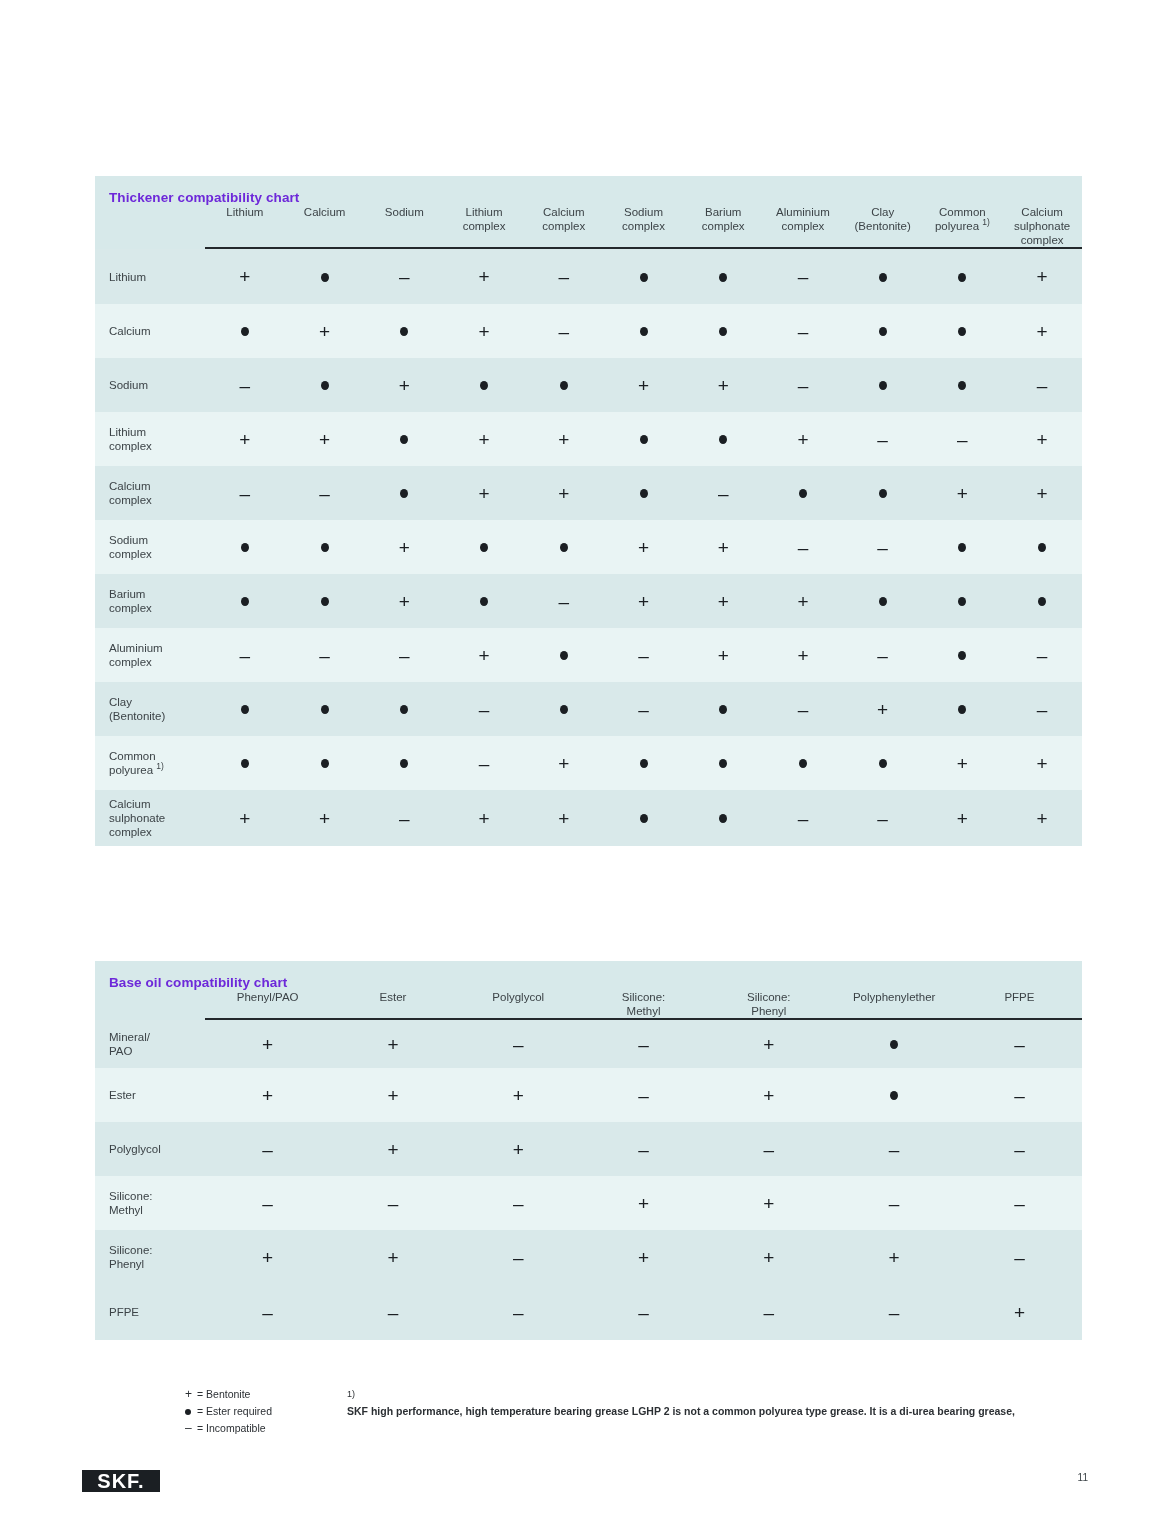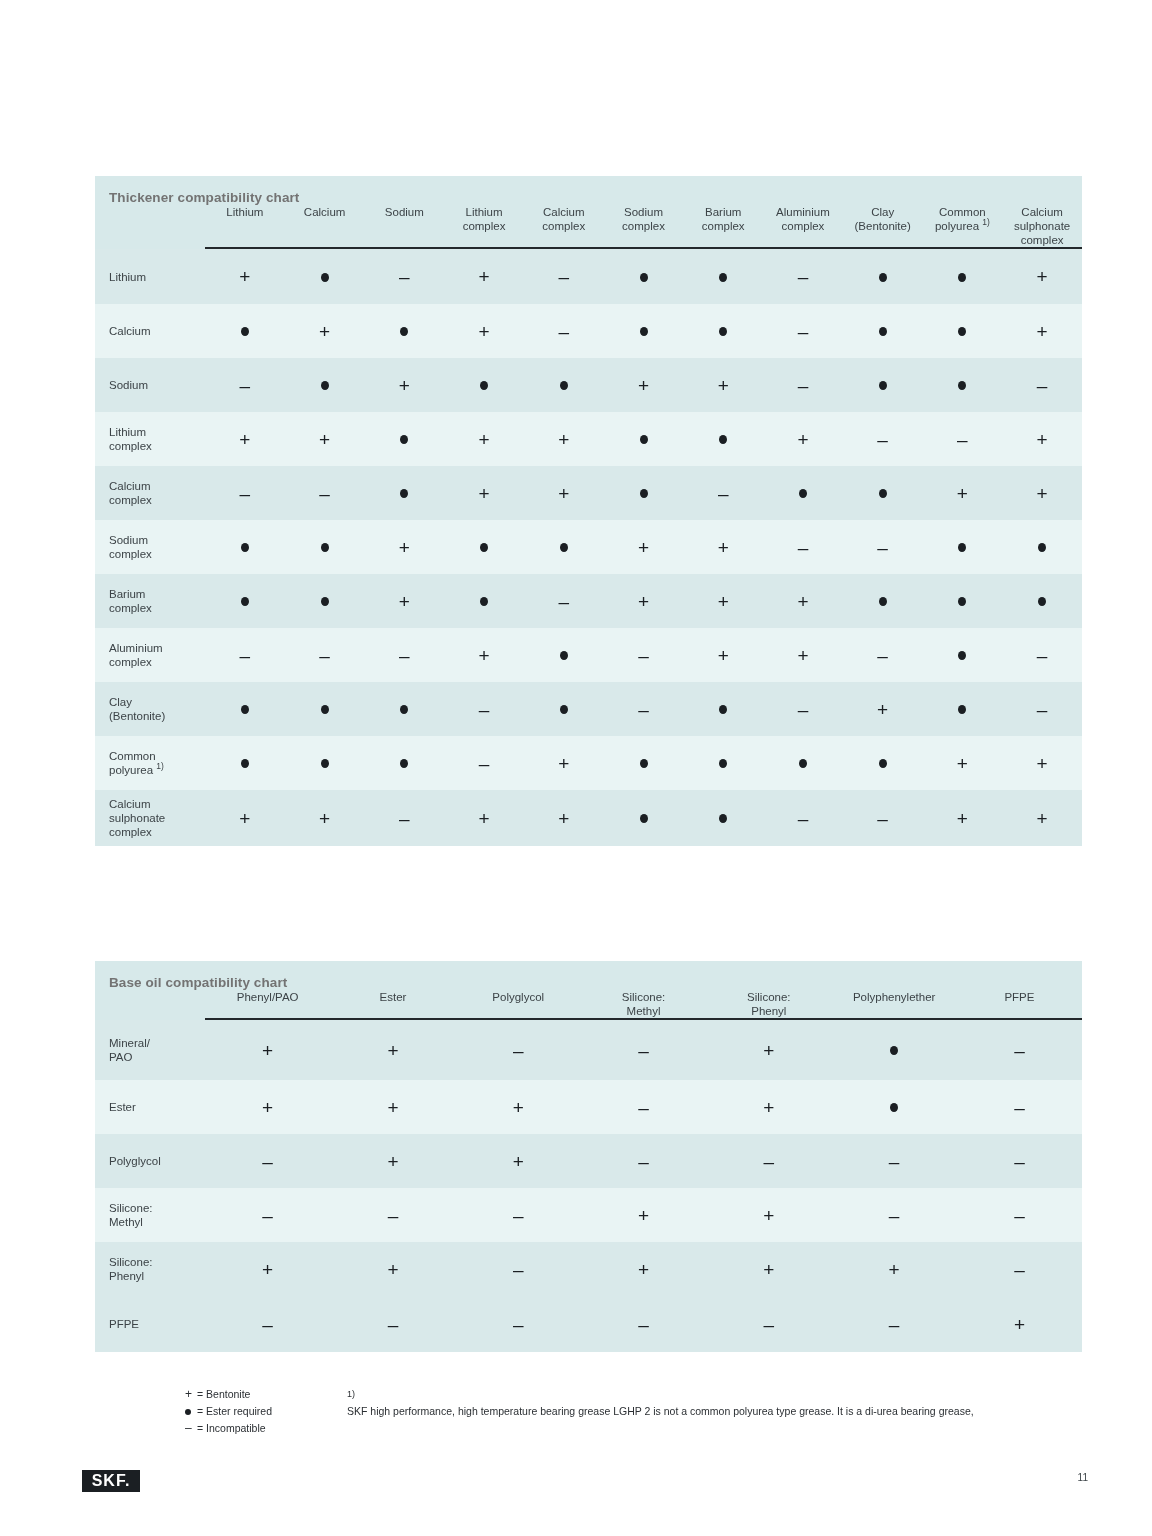--- a/index.html
+++ b/index.html
@@ -19,21 +19,21 @@
 
   
   .card {
     position: absolute;
     background: #d7e9ea;
     padding: 0;
   }
   .card-title {
     font-size: 13.5px;
     font-weight: bold;
-    color: #737373;
+    color: #6d28d9;
     padding: 14px 0 0 14px;
     letter-spacing: .1px;
   }
 
   table.cc {
     width: 100%;
     border-collapse: collapse;
     table-layout: fixed;
   }
   table.cc th, table.cc td {
@@ -148,34 +148,35 @@
     color: #2b2f33;
   }
   .footnote .fn-marker {
     position: absolute;
     left: 0; top: 0;
     font-size: 9px;
   }
   .footnote .fn-body {
     padding-left: 14px;
     text-indent: 0;
+    font-weight: bold;
   }
   .footnote .fn-body .ln { display: block; }
   .footnote .fn-body .ln.ind { padding-left: 14px; }
 
   
   .skf-logo {
     position: absolute;
     left: 82px;
     top: 1470px;
-    width: 58px;
+    width: 78px;
     height: 22px;
     background: #1b1f23;
     color: #ffffff;
-    font-size: 16px;
+    font-size: 20px;
     font-weight: bold;
     letter-spacing: 1px;
     text-align: center;
     line-height: 22px;
     font-family: "Liberation Sans", sans-serif;
   }
   .page-number {
     position: absolute;
     right: 64px;
     top: 1472px;
@@ -415,21 +416,21 @@
           <tr class="rule-row">
             <td class="spacer-left">
               <div class="rule"></div>
             </td>
             <td colspan="7">
               <div class="rule"></div>
             </td>
           </tr>
         </thead>
         <tbody>
-          <tr class="odd" style="height: 60px;">
+          <tr class="odd" style="height: 48px;">
             <td class="rowname"><span class="ln">Mineral/</span><br><span class="ln">PAO</span></td>
             <td><span class="sym plus">+</span></td>
             <td><span class="sym plus">+</span></td>
             <td><span class="sym minus">–</span></td>
             <td><span class="sym minus">–</span></td>
             <td><span class="sym plus">+</span></td>
             <td><span class="sym dot"></span></td>
             <td><span class="sym minus">–</span></td>
           </tr>
           <tr class="even" style="height: 54px;">

